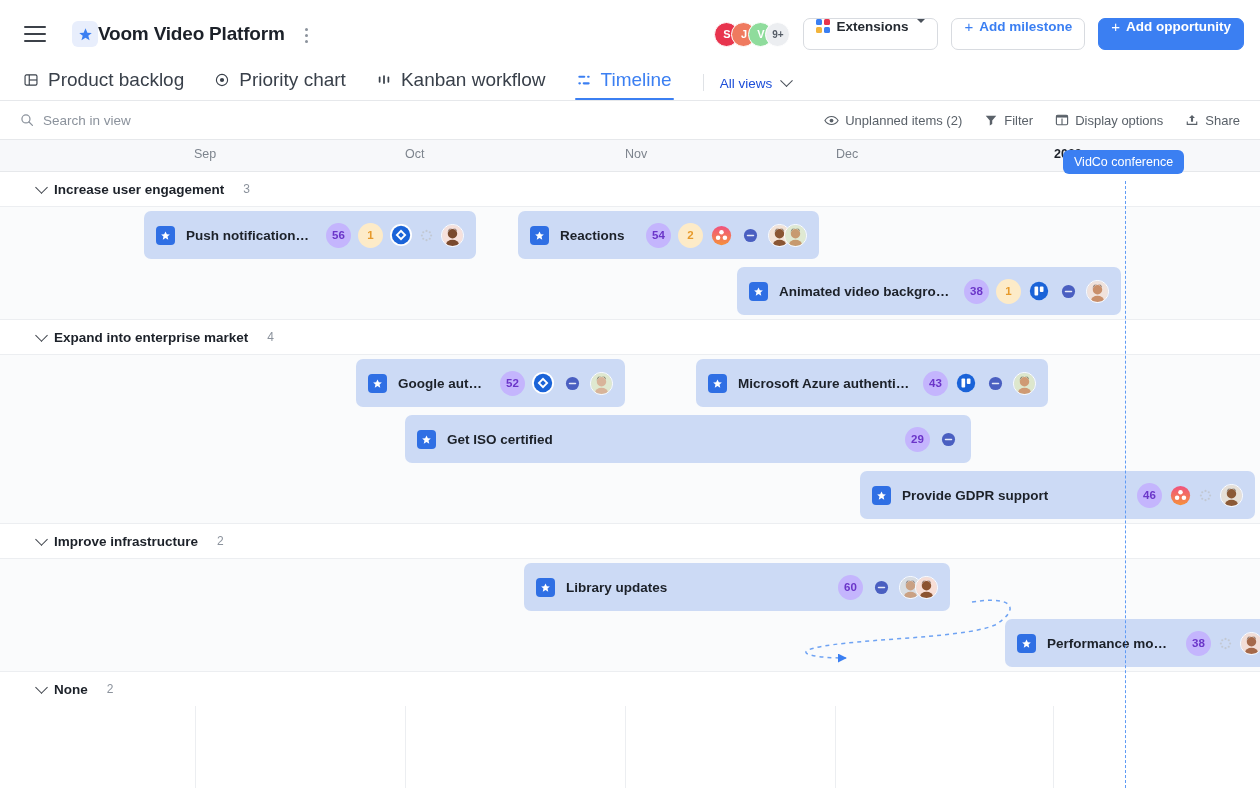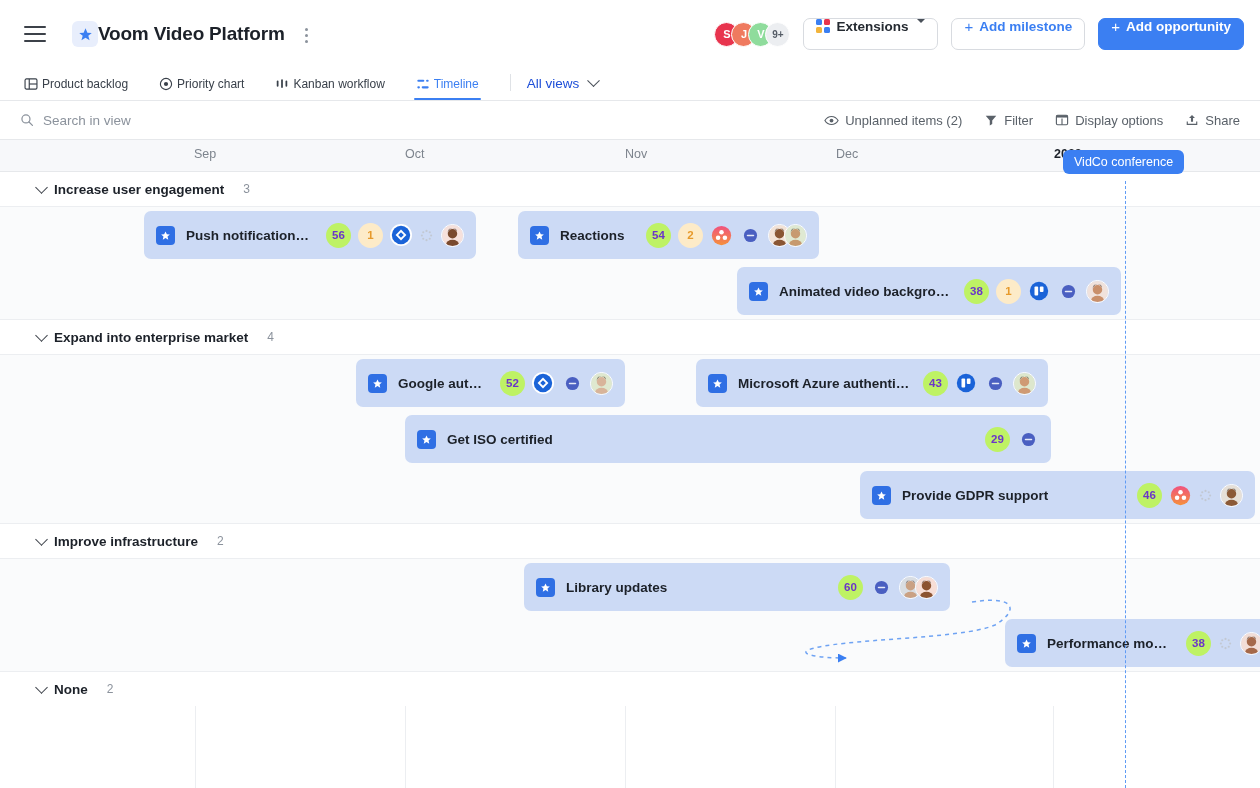--- a/index.html
+++ b/index.html
@@ -65,21 +65,21 @@
 
   .ext-icon{display:grid;grid-template-columns:6px 6px;grid-template-rows:6px 6px;gap:2px}
   .ext-icon i{border-radius:1.5px;display:block;width:6px;height:6px}
 
   
   .tabs{
     height:33px;display:flex;align-items:flex-end;gap:0;padding:0 24px;
     border-bottom:1px solid #e6e8eb;position:relative;
   }
   .tab{
-    display:flex;align-items:center;gap:4px;font-size:12px;color:#39404a;
+    display:flex;align-items:center;gap:10px;font-size:19px;color:#39404a;
     padding:0 13px 9px 0;margin-right:18px;cursor:pointer;position:relative;white-space:nowrap;
   }
   .tab.active{color:#3b7ff2;font-weight:400}
   .tab.active:after{
     content:"";position:absolute;left:-2px;right:11px;bottom:0;height:2px;background:#3b7ff2;border-radius:2px;
   }
   .tab svg{flex:0 0 auto}
   .divider-v{width:1px;height:17px;background:#dfe2e6;margin:0 16px 9px 0}
   .allviews{display:flex;align-items:center;gap:10px;font-size:13.5px;color:#1d4ed8;padding-bottom:9px;cursor:pointer}
   .chev{width:9px;height:9px;border-right:1.6px solid #4a515a;border-bottom:1.6px solid #4a515a;transform:rotate(45deg) translate(-2px,-2px)}
@@ -132,21 +132,21 @@
     display:flex;align-items:center;justify-content:center;flex:0 0 auto;
   }
   .bar .sq svg{width:11px;height:11px;fill:#fff}
   .bar .title{
     font-size:13.5px;font-weight:600;color:#1c2129;margin-left:11px;white-space:nowrap;
     overflow:hidden;text-overflow:ellipsis;
   }
   .bar .badges{margin-left:auto;display:flex;align-items:center;gap:7px;padding-left:12px;flex:0 0 auto}
 
   .pill{
-    width:25px;height:25px;border-radius:50%;background:#bef264;
+    width:25px;height:25px;border-radius:50%;background:#c4b5fd;
     display:flex;align-items:center;justify-content:center;font-size:11.5px;font-weight:700;
   }
   .pill.purple{color:#6b35c9}
   .pill.orange{color:#e79a2b;background:#fdebc8}
 
   .ico{width:22px;height:22px;border-radius:50%;display:flex;align-items:center;justify-content:center;flex:0 0 auto}
   .ico.jira{background:#fff}
   .ico.jira svg{width:20px;height:20px}
   .ico.trello svg{width:20px;height:20px}
   .ico.asana svg{width:21px;height:21px}
@@ -525,21 +525,21 @@
                   <rect width="24" height="24" fill="#dde7cd"></rect>
                   <circle cx="12" cy="10" r="5.4" fill="#cf9a74"></circle>
                   <path d="M6.6 9.2a5.4 5.4 0 0 1 10.8 0c0-4.2-2.2-5.6-5.4-5.6S6.6 5 6.6 9.2z" fill="#241a12"></path>
                   <ellipse cx="12" cy="22.5" rx="7.4" ry="5.6" fill="#cf9a74"></ellipse>
                 </svg>
               </span>
             </span>
           </div>
         </div>
         <div class="lane">
-          <div class="bar" style="left: 405px; width: 646px;">
+          <div class="bar" style="left: 405px; width: 566px;">
             <span class="sq">
               <svg viewBox="0 0 24 24">
                 <polygon points="12,3 14.9,9.2 21.5,9.9 16.4,14.3 18,21 12,17.4 6,21 7.6,14.3 2.5,9.9 9.1,9.2"></polygon>
               </svg>
             </span>
             <span class="title">Get ISO certified</span>
             <span class="badges">
               <span class="pill purple">29</span>
               <span class="ico minus">
                 <svg viewBox="0 0 24 24">

